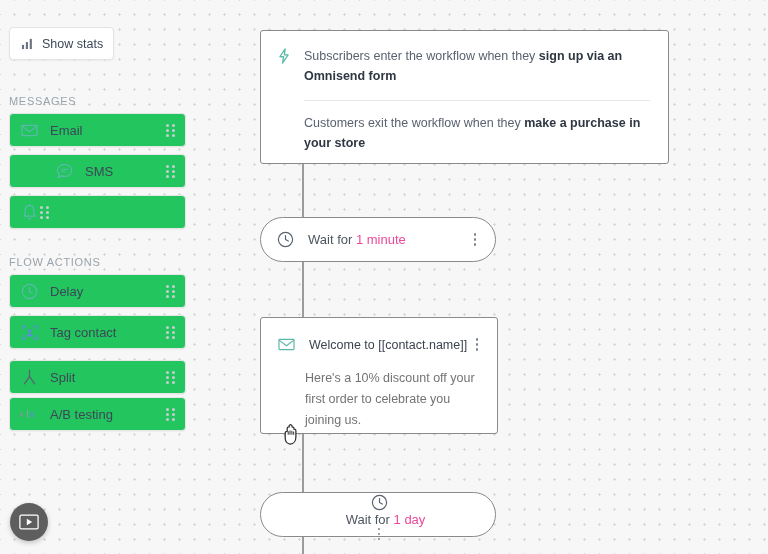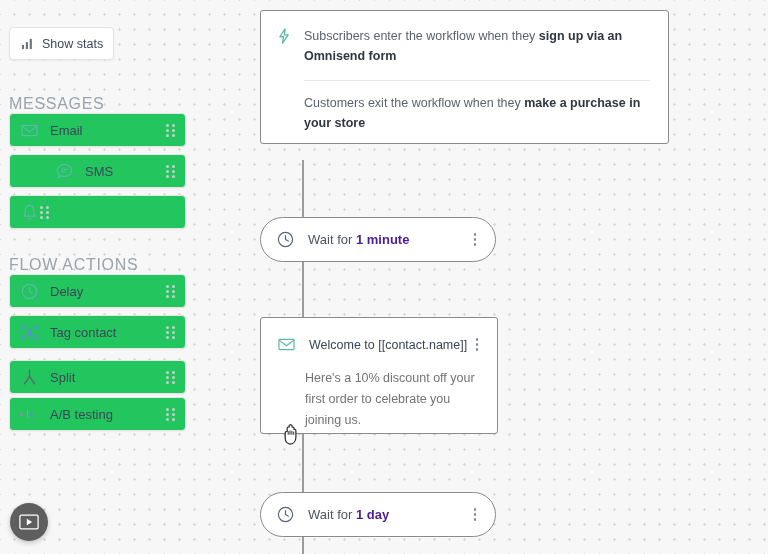--- a/index.html
+++ b/index.html
@@ -54,21 +54,21 @@
   }
   .show-stats-btn .label {
     font-size: 12.5px;
     color: #3c4858;
     white-space: nowrap;
   }
 
   .sec-title {
     position: absolute;
     left: 9px;
-    font-size: 16px;
+    font-size: 11px;
     letter-spacing: 0.7px;
     color: #9aa3ab;
     font-weight: 400;
   }
   #msg-title { top: 95px; }
   #act-title { top: 256px; }
 
   .side-card {
     position: absolute;
     left: 9px;
@@ -151,21 +151,21 @@
     z-index: 1;
   }
   #conn-1 { top: 160px; height: 58px; }
   #conn-2 { top: 262px; height: 55px; }
   #conn-3 { top: 434px; height: 58px; }
   #conn-4 { top: 537px; height: 17px; }
 
   .trigger-card {
     position: absolute;
     left: 260px;
-    top: 10px;
+    top: 30px;
     width: 409px;
     height: 134px;
     background: #ffffff;
     border: 1.4px solid #8a8a8a;
     border-radius: 3px;
     box-sizing: border-box;
     z-index: 3;
     cursor: pointer;
   }
   .trig-row {
@@ -202,30 +202,30 @@
     border: 1.3px solid #8a8a8a;
     border-radius: 23px;
     box-sizing: border-box;
     display: flex;
     align-items: center;
     padding: 0 13px 0 15px;
     z-index: 3;
     cursor: pointer;
   }
   #wait-1 { top: 217px; }
-  #wait-2 { top: 492px; }
+  #wait-2 { top: 492px; flex-direction: column; }
   .wait-card .wtxt {
     margin-left: 13px;
     font-size: 13px;
     color: #4d5560;
     flex: 1 1 auto;
   }
   .wait-card .wtxt b {
-    color: #4c1d95;
-    font-weight: 700;
+    color: #ec4899;
+    font-weight: 400;
   }
 
   .email-card {
     position: absolute;
     left: 260px;
     top: 317px;
     width: 238px;
     height: 117px;
     background: #ffffff;
     border: 1.3px solid #8a8a8a;

